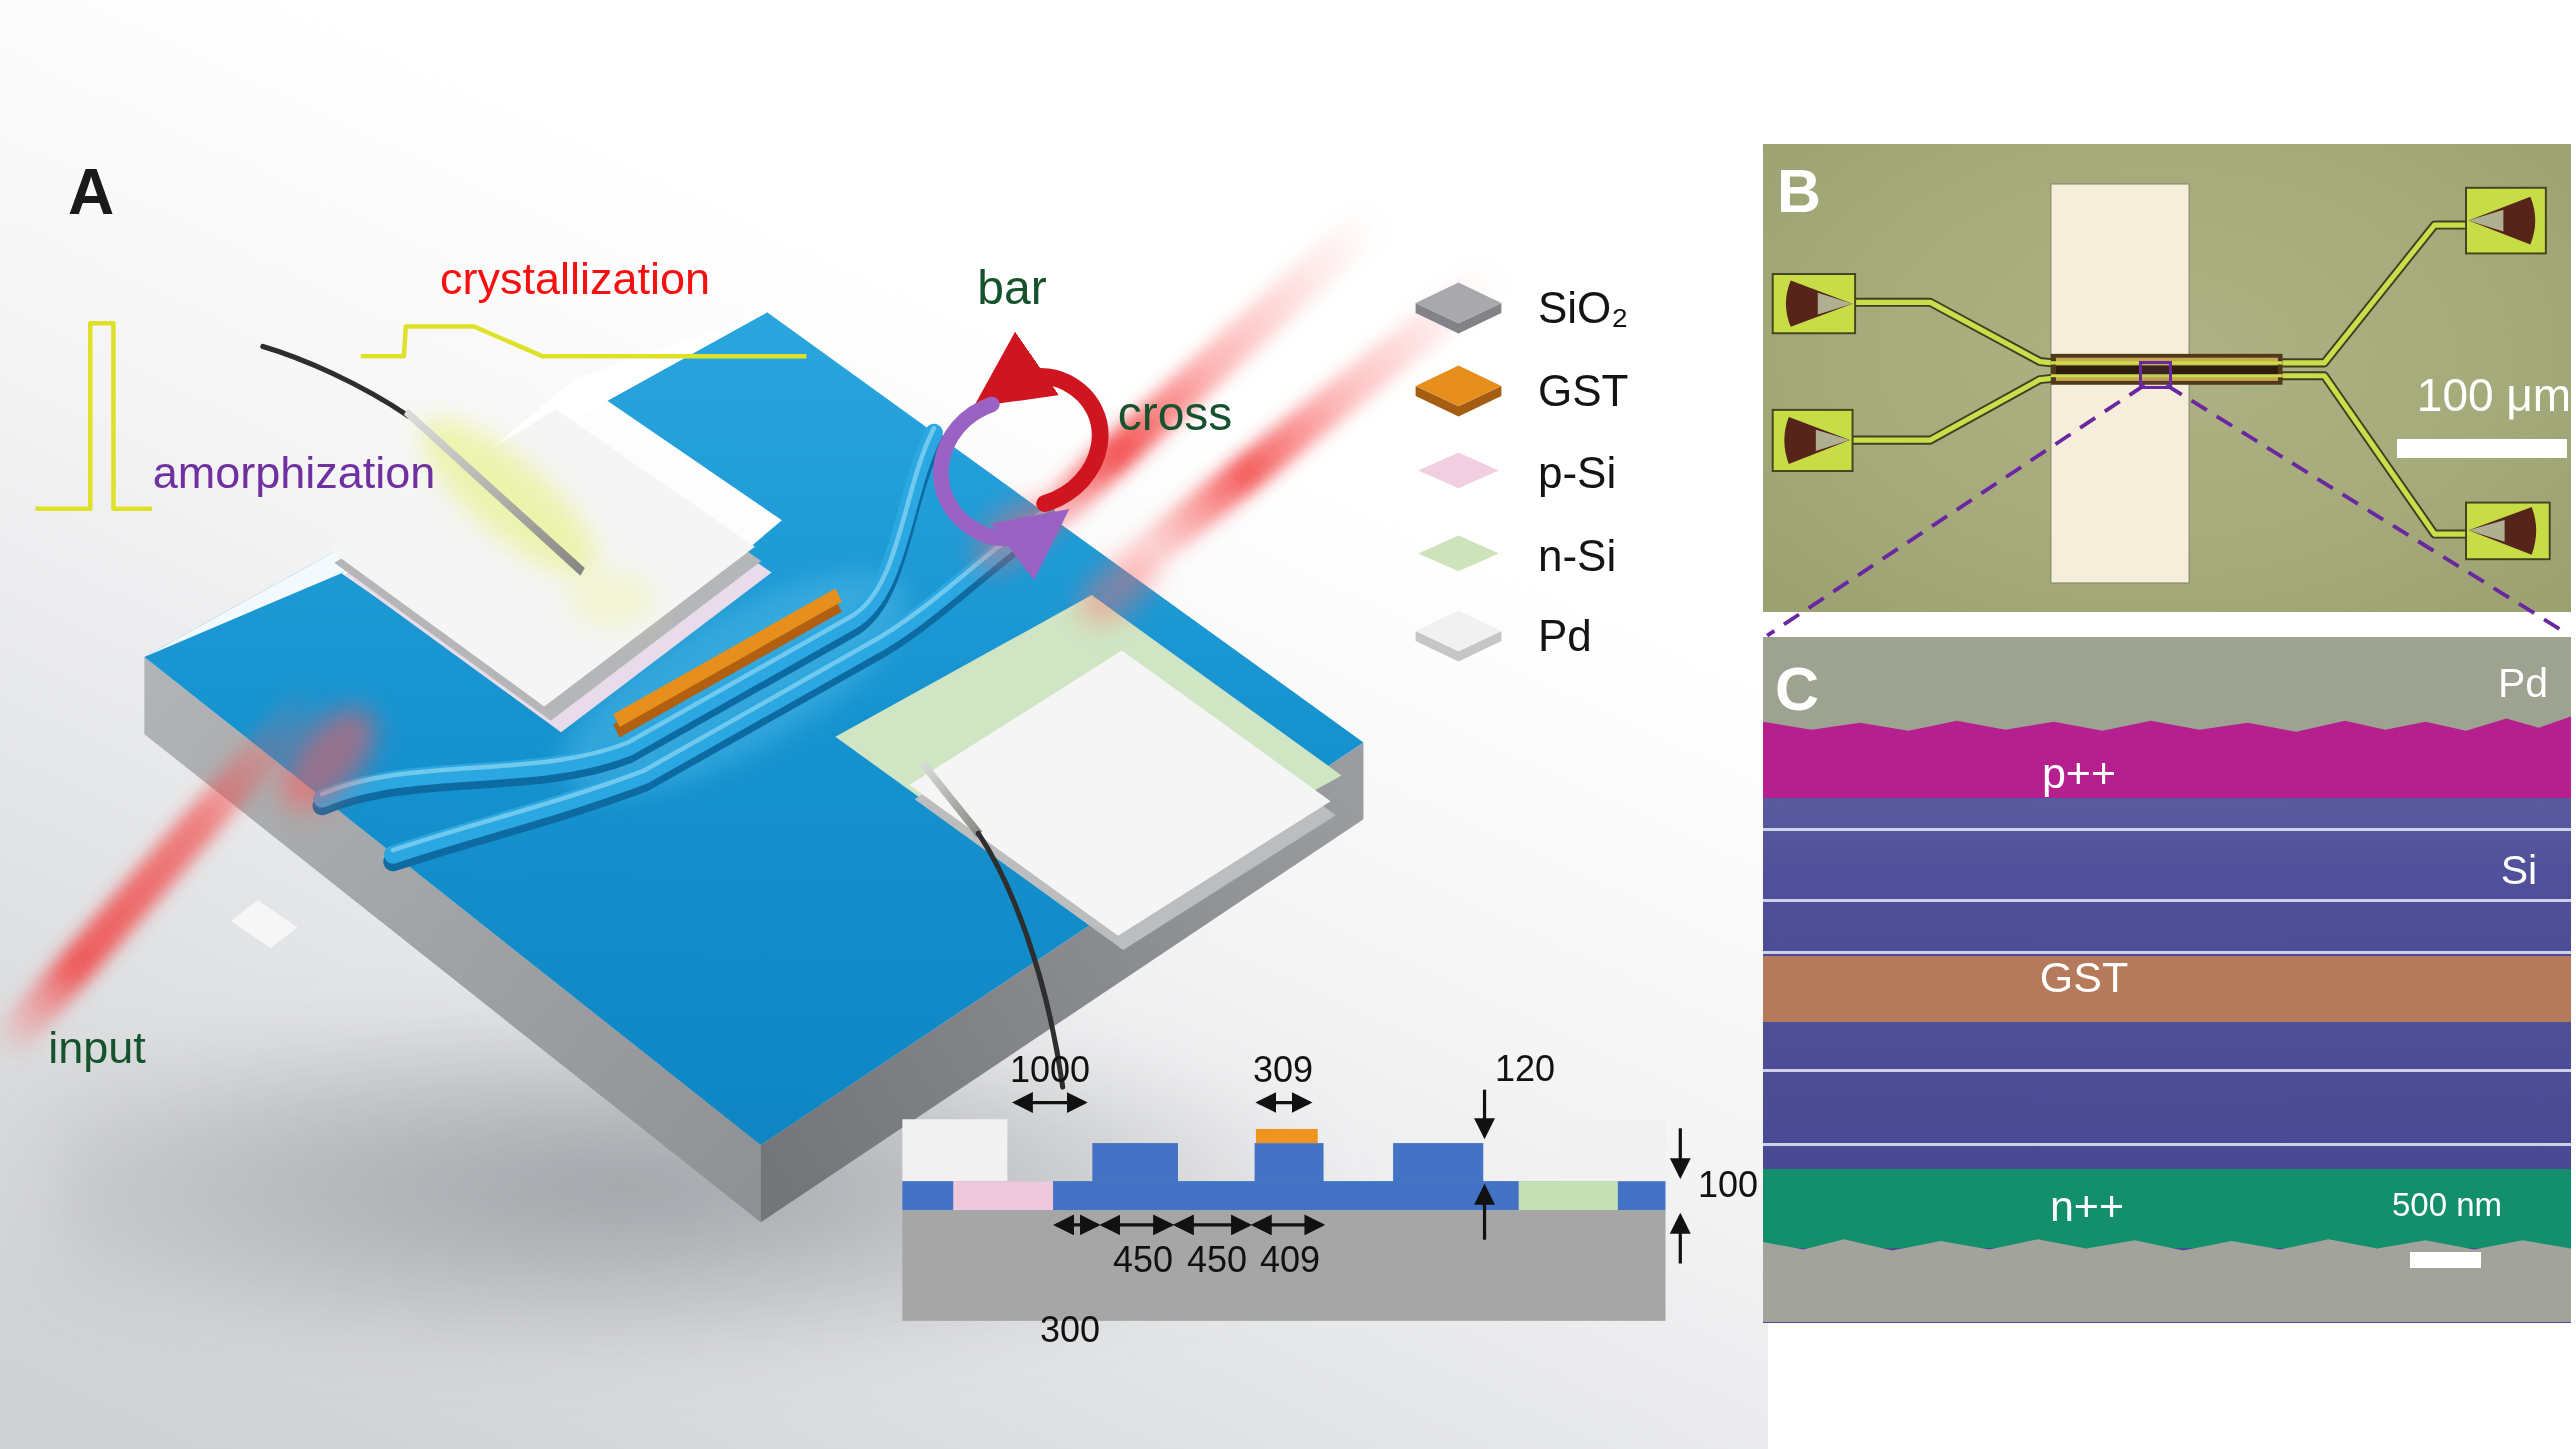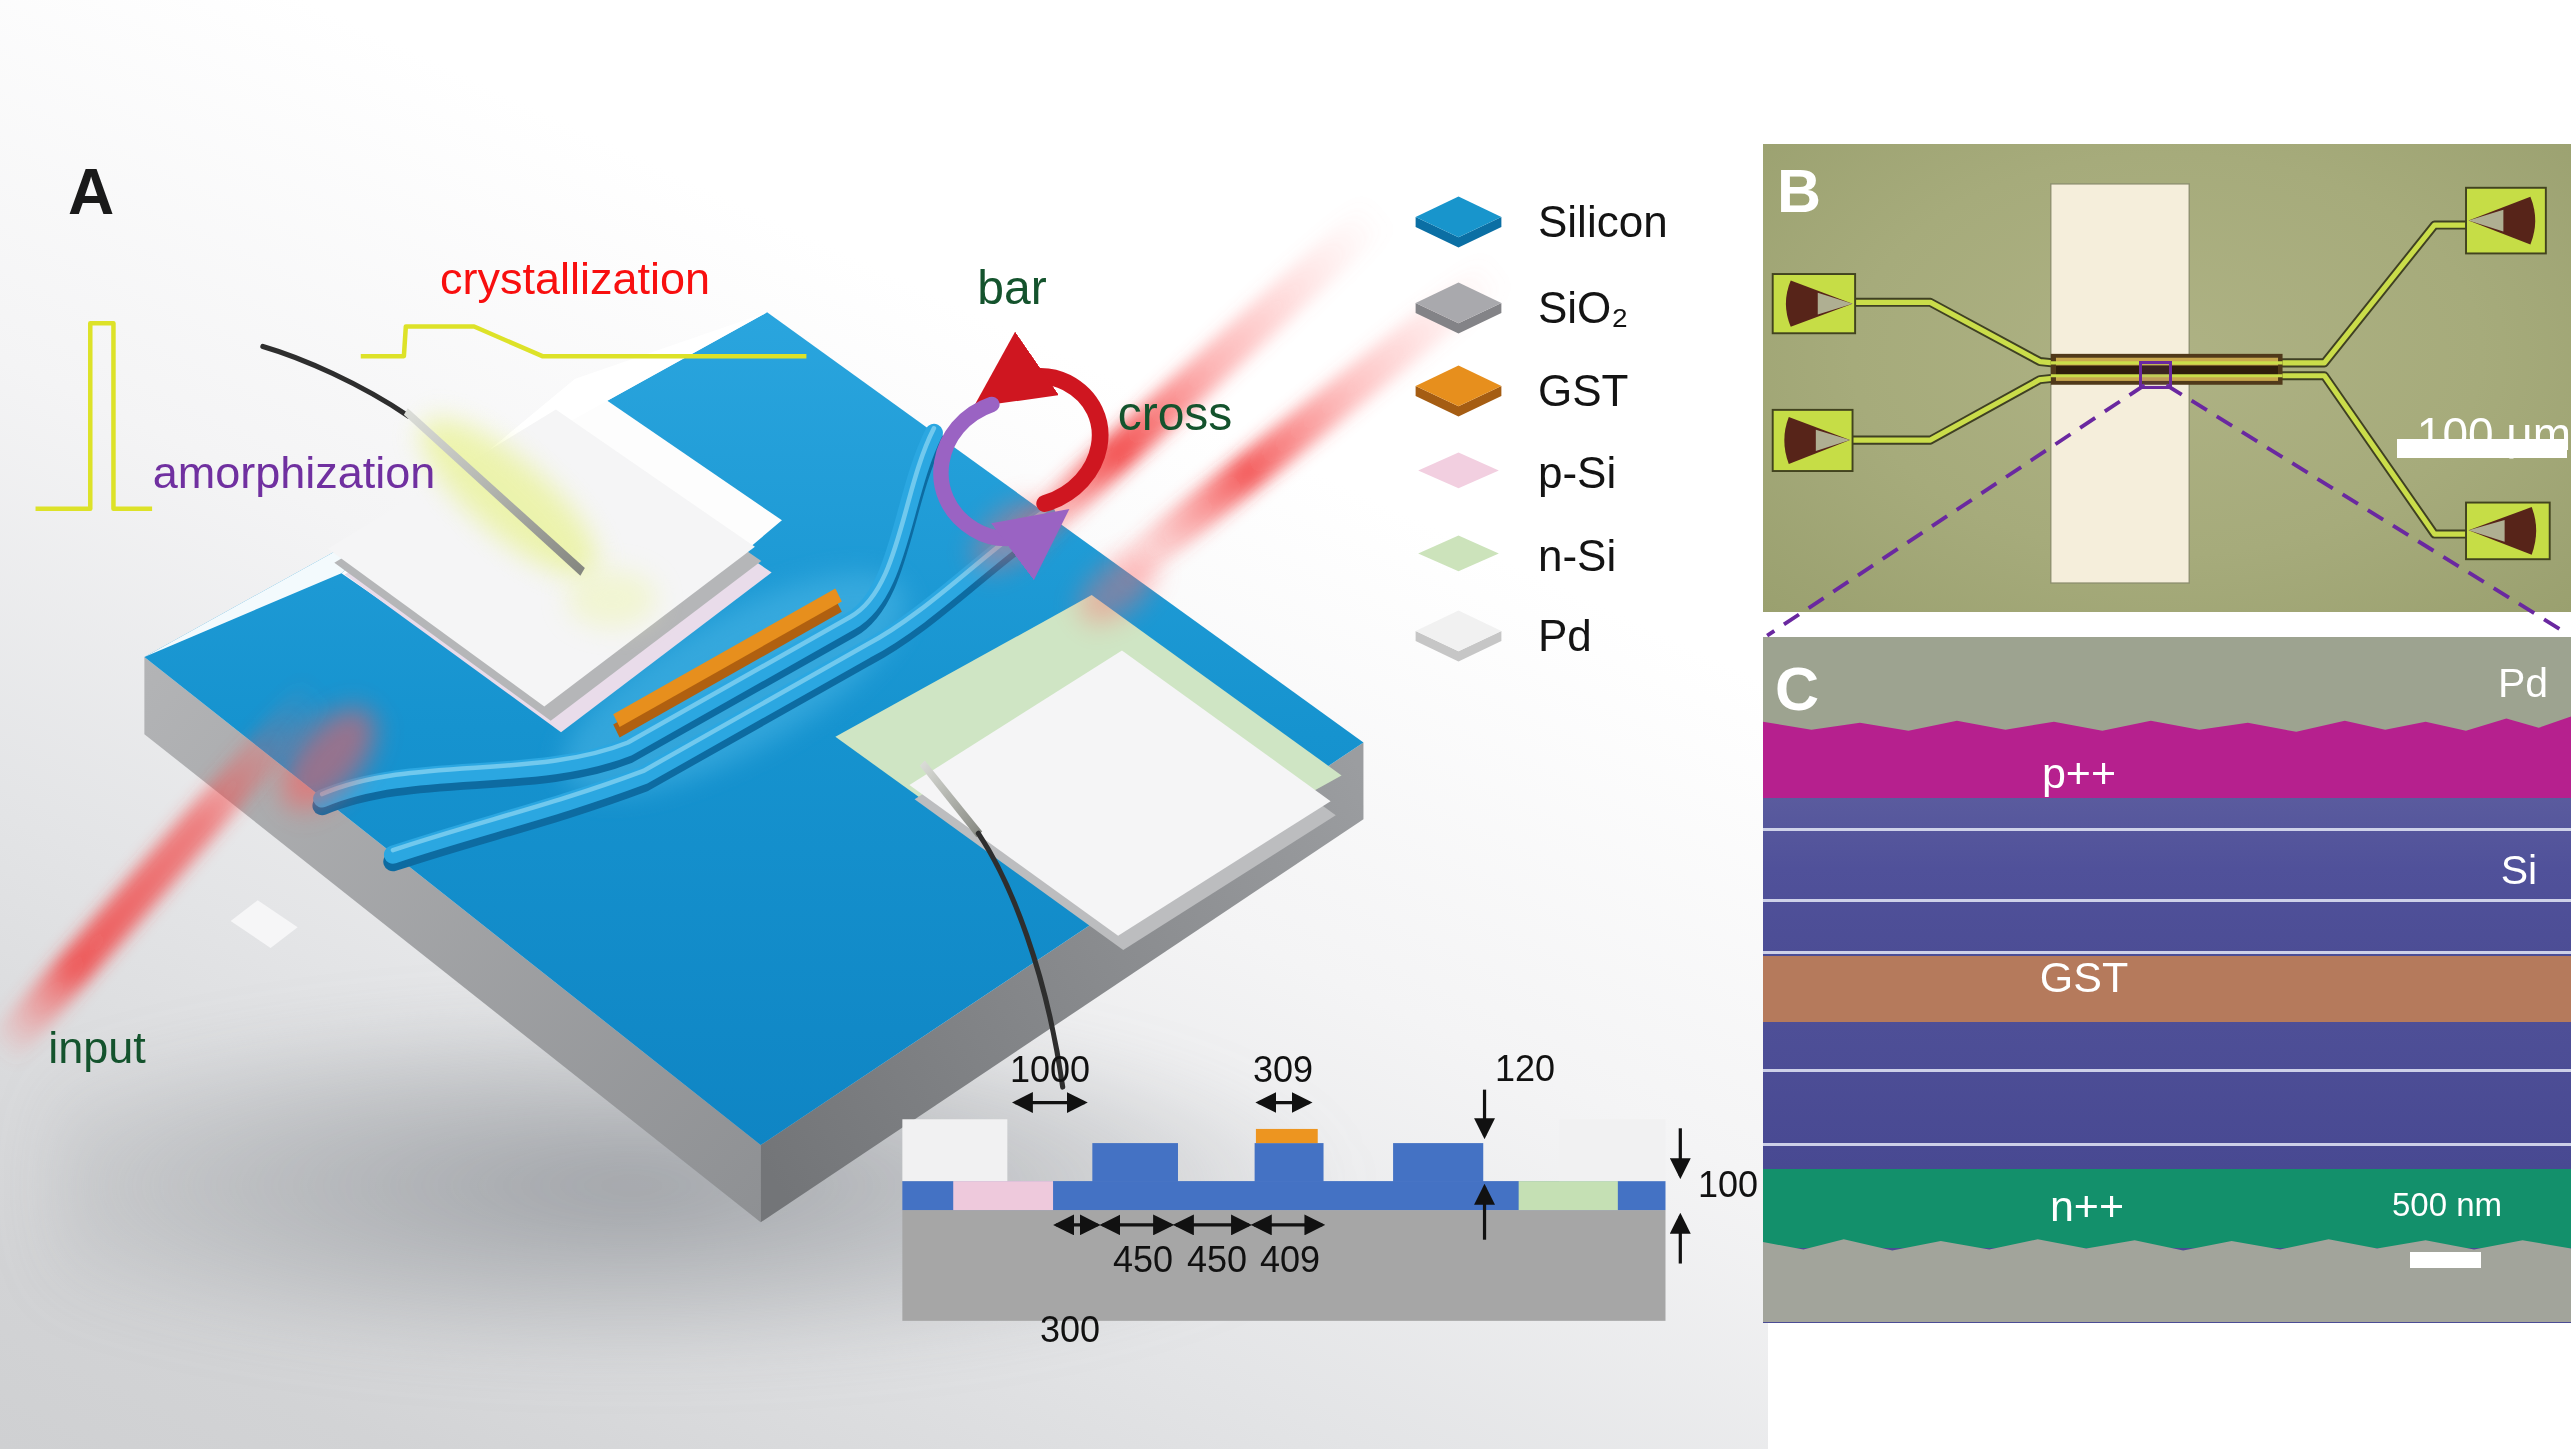--- a/index.html
+++ b/index.html
@@ -26,21 +26,21 @@
   .dim{font-size:36px;font-weight:500;color:#111;}
   
   .lg-row{position:absolute;left:1410px;display:flex;align-items:center;height:67px;z-index:30;}
   .lg-tile{width:97px;height:64px;flex:0 0 97px;}
   .lg-label{margin-left:31px;font-size:44px;color:#141414;font-family:"Liberation Sans",sans-serif;}
   
   #panelB{position:absolute;left:1763px;top:144px;width:808px;height:468px;z-index:2;
        background:radial-gradient(ellipse at 50% 45%, #aeb284 0%, #a6ab7b 55%, #9aa06f 100%);overflow:hidden;}
   #panelBsvg{position:absolute;left:0;top:0;}
   .bScale{position:absolute;left:2397px;top:439px;width:170px;height:19.3px;background:#ffffff;z-index:30;}
-  .lbl-100um{left:2494px;top:372px;font-size:46px;color:#ffffff;margin-top:39px;}
+  .lbl-100um{left:2494px;top:372px;font-size:46px;color:#ffffff;}
   .zoomBox{position:absolute;left:2139px;top:361px;width:27px;height:22px;border:3.2px solid #6a28a0;
        background:rgba(140,80,190,0.12);z-index:31;}
   #dashOverlay{position:absolute;left:0;top:0;z-index:25;pointer-events:none;}
   
   #panelC{position:absolute;left:1763px;top:637px;width:808px;height:686px;z-index:2;overflow:hidden;background:#4b4c94;}
   .band{position:absolute;left:0;width:808px;}
   .noise{background-image:
      radial-gradient(rgba(255,255,255,0.20) 1.3px, transparent 1.9px),
      radial-gradient(rgba(0,0,0,0.12) 1.3px, transparent 1.9px);
      background-size:12.2px 9px, 15px 11px;background-position:0 0, 5.8px 4.5px;}
@@ -231,27 +231,20 @@
 
   <div class="lbl dim ctr" style="left:1050px;top:1052px;">1000</div>
   <div class="lbl dim ctr" style="left:1283px;top:1052px;">309</div>
   <div class="lbl dim ctr" style="left:1525px;top:1051px;">120</div>
   <div class="lbl dim" style="left:1698px;top:1167px;">100</div>
   <div class="lbl dim ctr" style="left:1070px;top:1312px;">300</div>
   <div class="lbl dim ctr" style="left:1143px;top:1242px;">450</div>
   <div class="lbl dim ctr" style="left:1217px;top:1242px;">450</div>
   <div class="lbl dim ctr" style="left:1290px;top:1242px;">409</div>
 
-  <div class="lg-row" style="top:188px;">
-    <svg class="lg-tile" viewBox="0 0 150 100">
-      <polygon points="8,42 8,58 75,90 142,58 142,42 75,74" fill="#0b6fa4"></polygon>
-        <polygon points="75,10 142,42 75,74 8,42" fill="#1895cc"></polygon>
-    </svg>
-    <div class="lg-label">Silicon</div>
-  </div>
   <div class="lg-row" style="top:274px;">
     <svg class="lg-tile" viewBox="0 0 150 100">
       <polygon points="8,42 8,58 75,90 142,58 142,42 75,74" fill="#838387"></polygon>
         <polygon points="75,10 142,42 75,74 8,42" fill="#a9a9ad"></polygon>
     </svg>
     <div class="lg-label">SiO₂</div>
   </div>
   <div class="lg-row" style="top:357px;">
     <svg class="lg-tile" viewBox="0 0 150 100">
       <polygon points="8,42 8,58 75,90 142,58 142,42 75,74" fill="#a55d13"></polygon>

